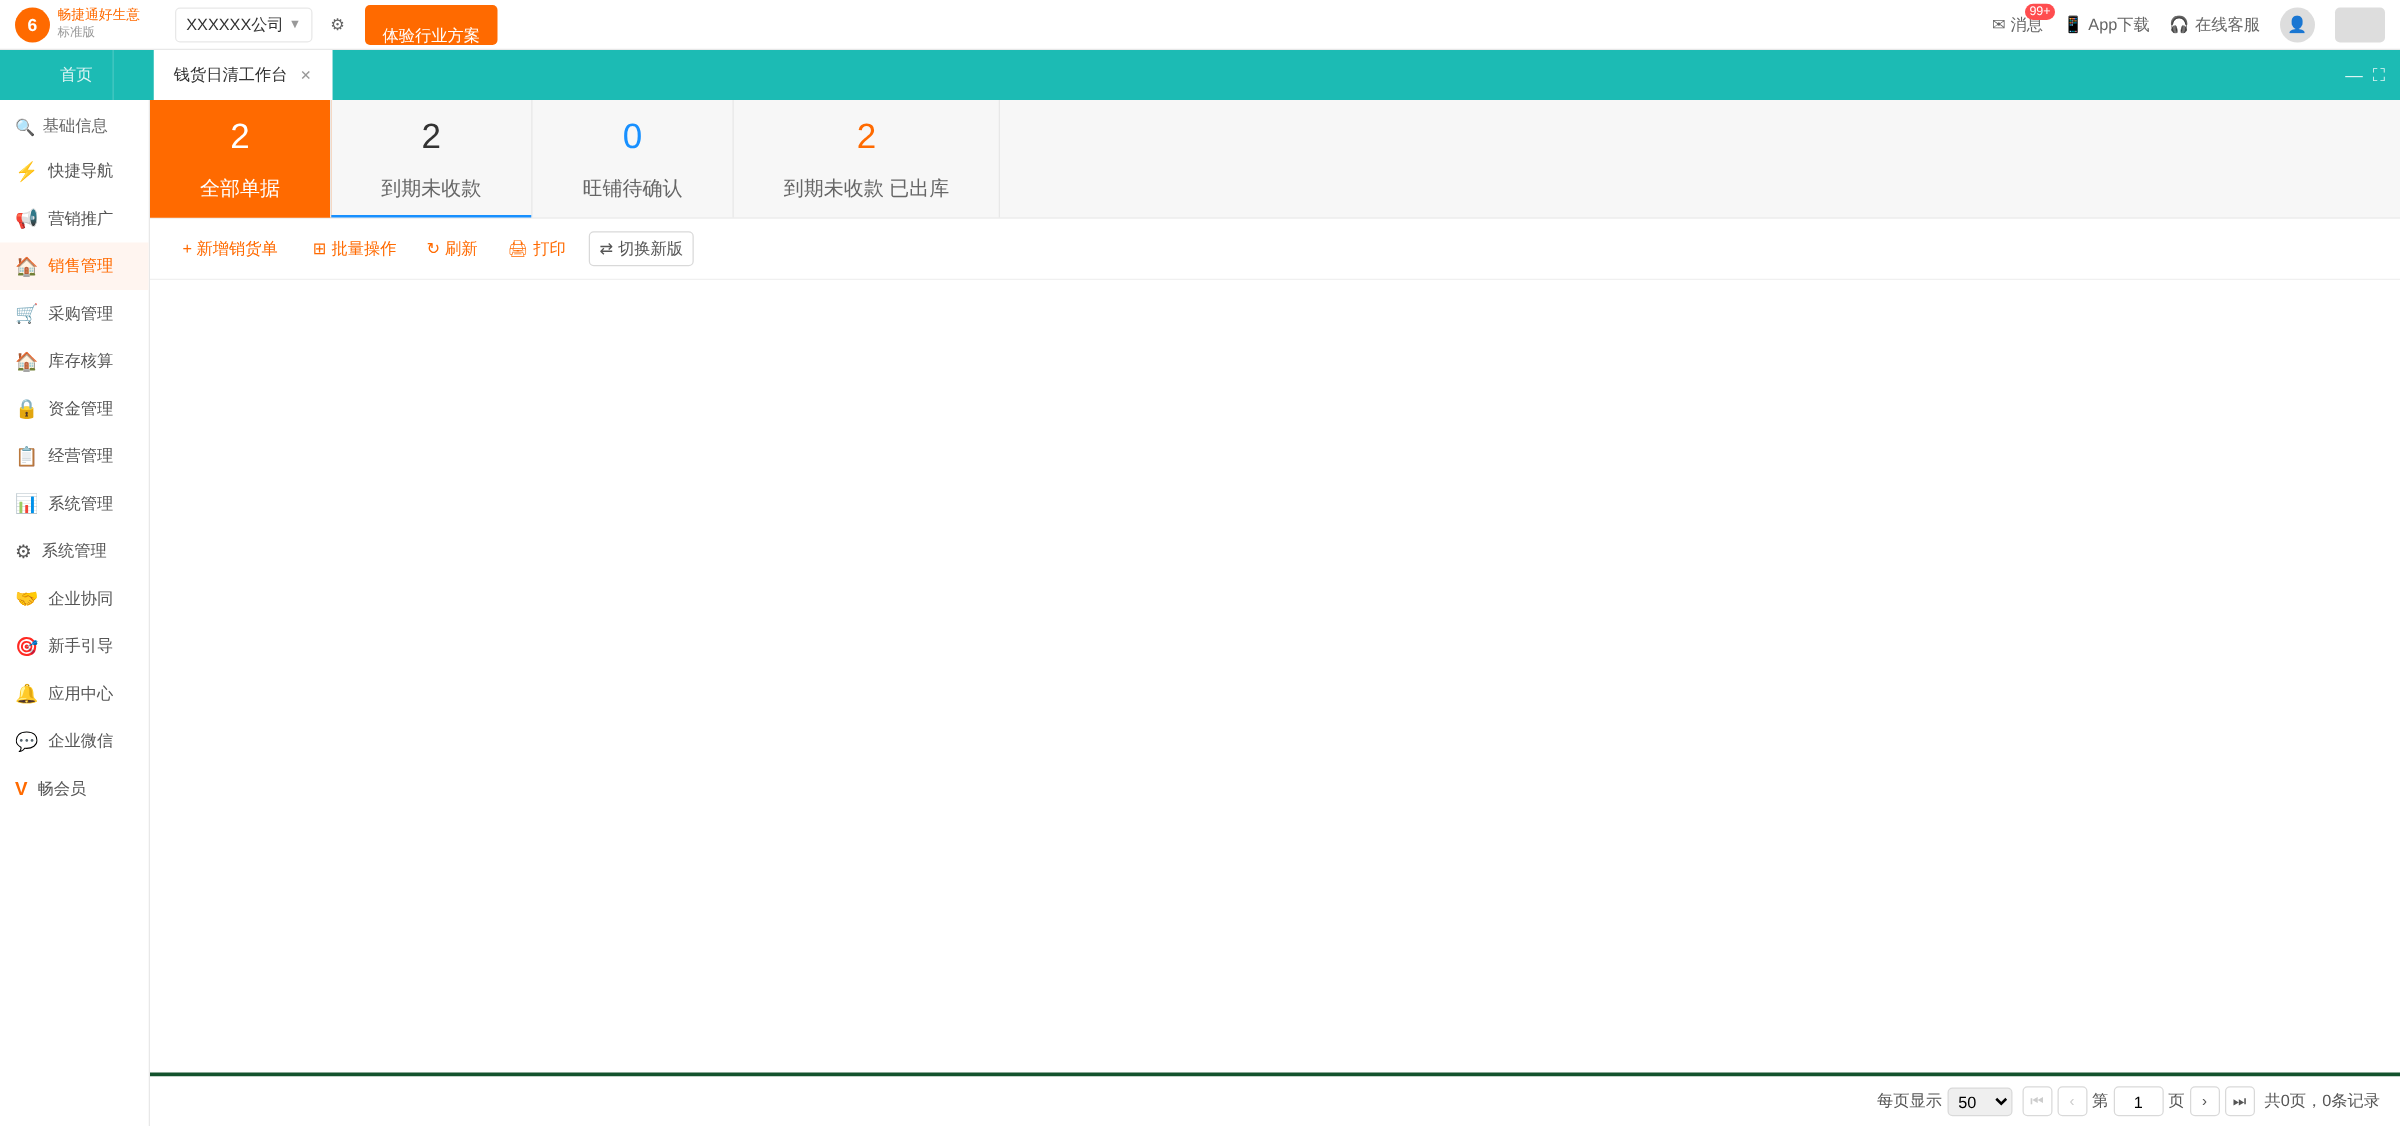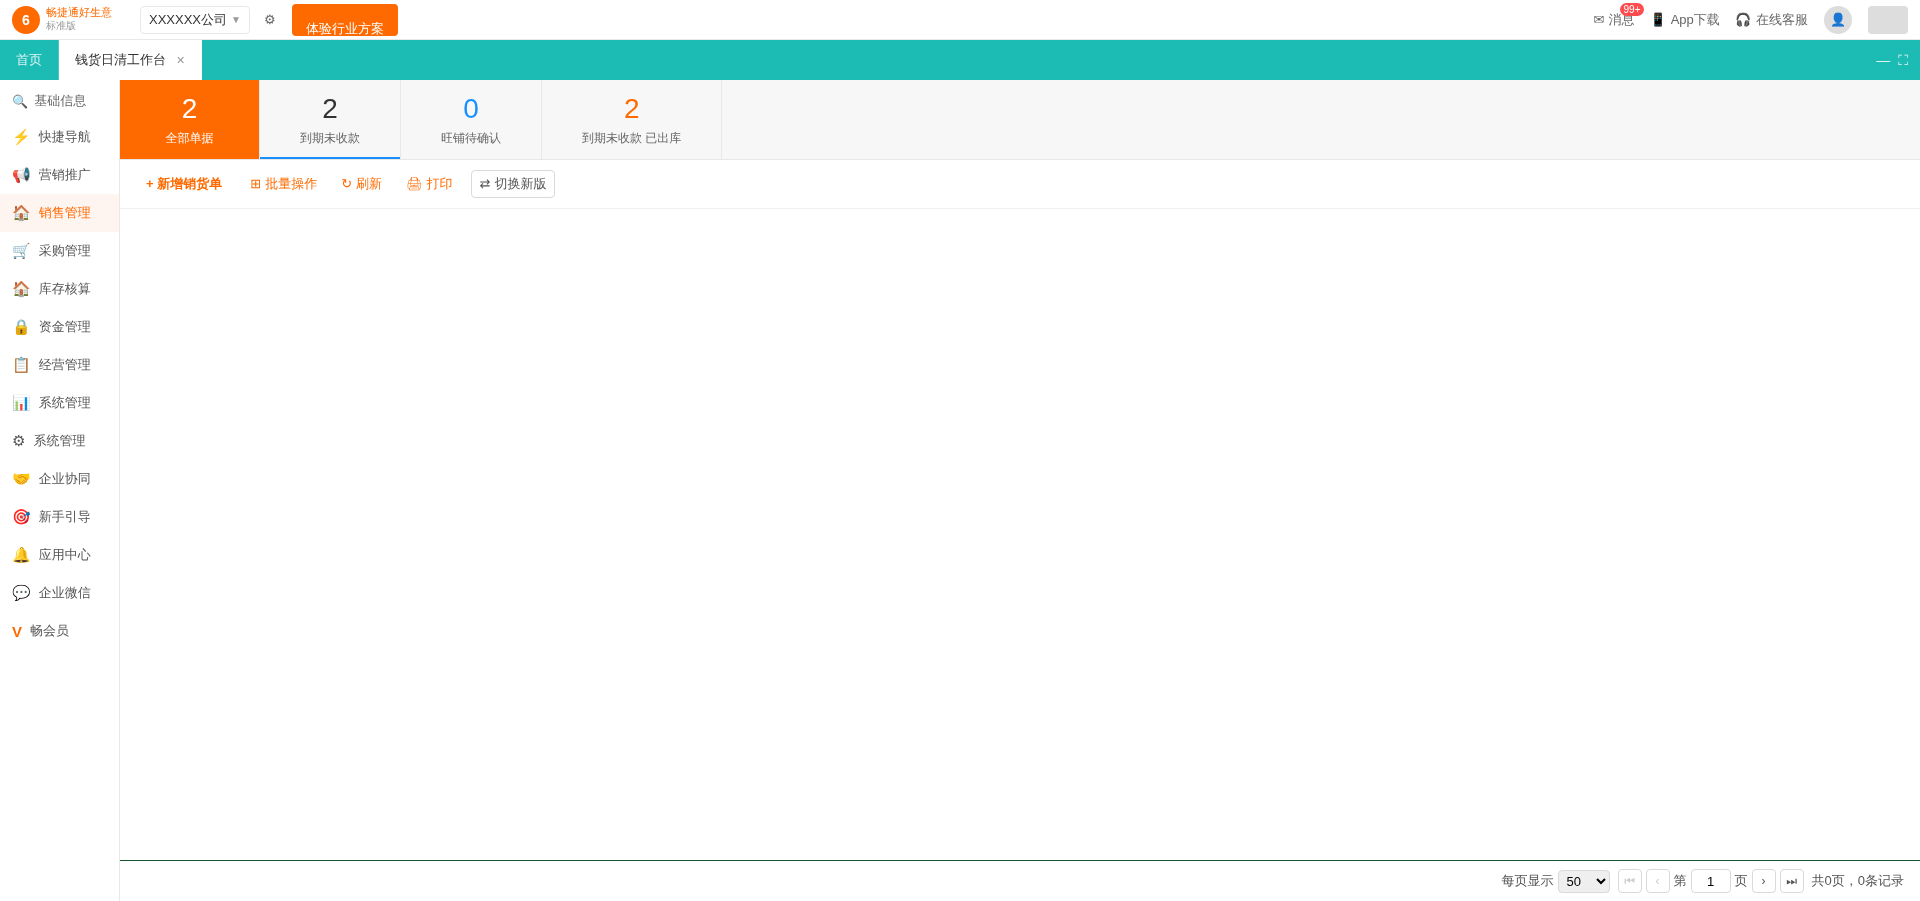--- a/index.html
+++ b/index.html
@@ -100,20 +100,21 @@
     }
     .tab-item {
       height: 40px;
       display: flex; align-items: center;
       padding: 0 16px;
       cursor: pointer;
       font-size: 13px;
       color: rgba(255,255,255,0.85);
       border-right: 1px solid rgba(255,255,255,0.2);
       gap: 6px;
+      margin-left: 32px;
     }
     .tab-item.active {
       background: #fff;
       color: #333;
     }
     .tab-close {
       font-size: 11px;
       color: #999;
       margin-left: 4px;
       cursor: pointer;
@@ -203,23 +204,23 @@
     .stat-number {
       font-size: 28px;
       font-weight: 500;
       color: #333;
       line-height: 1.2;
     }
     .stat-tab.active .stat-number { color: white; }
     .stat-number.orange { color: #ff6a00; }
     .stat-number.blue { color: #1890ff; }
     .stat-label {
-      font-size: 12px;
+      font-size: 16px;
       color: #666;
-      margin-top: 4px;
+      margin-top: 15px;
       white-space: nowrap;
     }
     .stat-tab-underline {
       position: absolute; bottom: 0; left: 0; right: 0;
       height: 2px;
     }
 
     
     .toolbar {
       display: flex; align-items: center;
@@ -268,21 +269,21 @@
       height: 100%;
       color: #ccc;
       font-size: 14px;
     }
 
     
     .pagination-bar {
       display: flex; align-items: center; justify-content: flex-end;
       padding: 8px 16px;
       background: #fff;
-      border-top: 1px solid #14532d;
+      border-top: 3px solid #14532d;
       gap: 8px;
       font-size: 13px;
       color: #555;
     }
     .per-page {
       display: flex; align-items: center; gap: 4px;
     }
     .per-page select {
       border: 1px solid #d9d9d9;
       border-radius: 4px;
@@ -467,21 +468,21 @@
           <span class="stat-label">旺铺待确认</span>
         </div>
         <div class="stat-tab">
           <span class="stat-number orange">2</span>
           <span class="stat-label">到期未收款 已出库</span>
         </div>
       </div>
 
       <div class="toolbar">
         <div class="toolbar-right">
-          <button class="new-btn" style="color:#ff6a00;background:none;border:none;cursor:pointer;font-size:13px;font-weight:bold;">+ 新增销货单</button>
+          <button class="new-btn" style="color:#ff6a00;background:none;border:none;cursor:pointer;font-size:13px;">+ 新增销货单</button>
           <button class="action-btn orange-icon" style="border:none;background:none;color:#ff6a00;cursor:pointer;font-size:13px;">
             <span>⊞</span>
             <span>批量操作</span>
           </button>
           <button class="action-btn orange-icon" style="border:none;background:none;color:#ff6a00;cursor:pointer;font-size:13px;">
             <span>↻</span>
             <span>刷新</span>
           </button>
           <button class="action-btn orange-icon" style="border:none;background:none;color:#ff6a00;cursor:pointer;font-size:13px;">
             <span>🖨</span>

